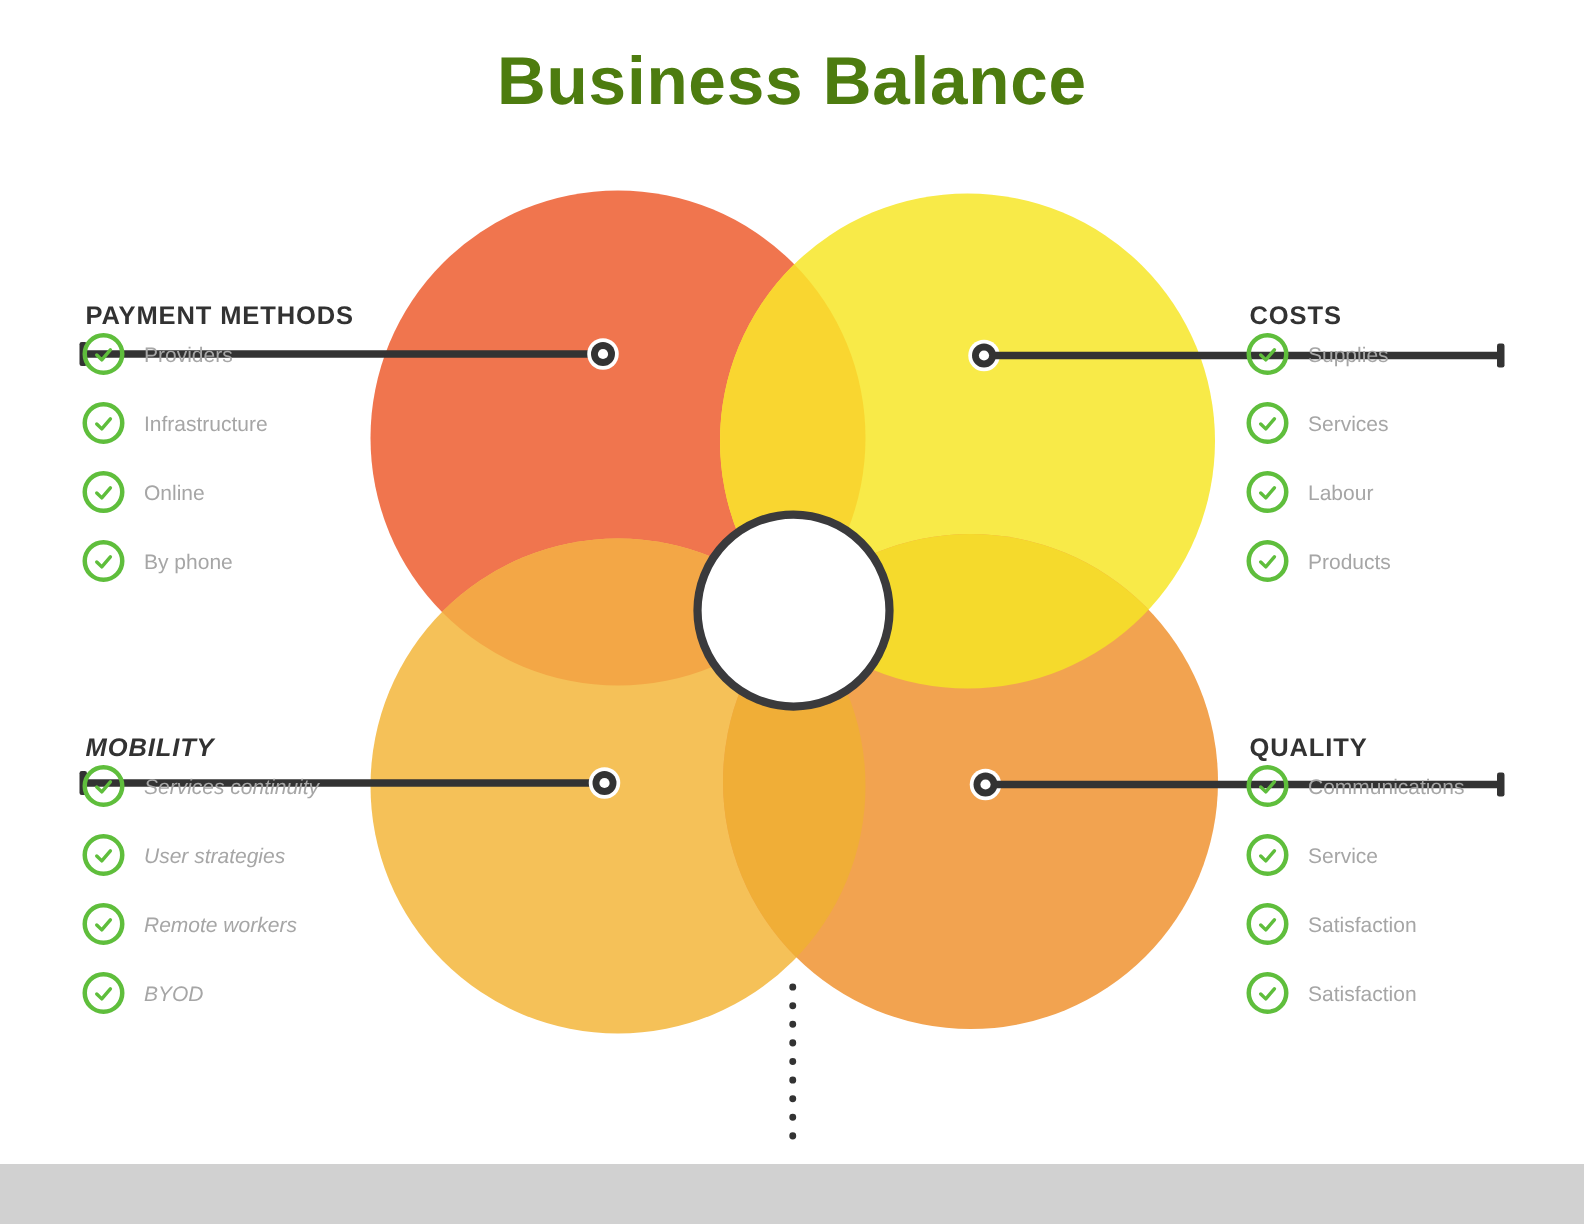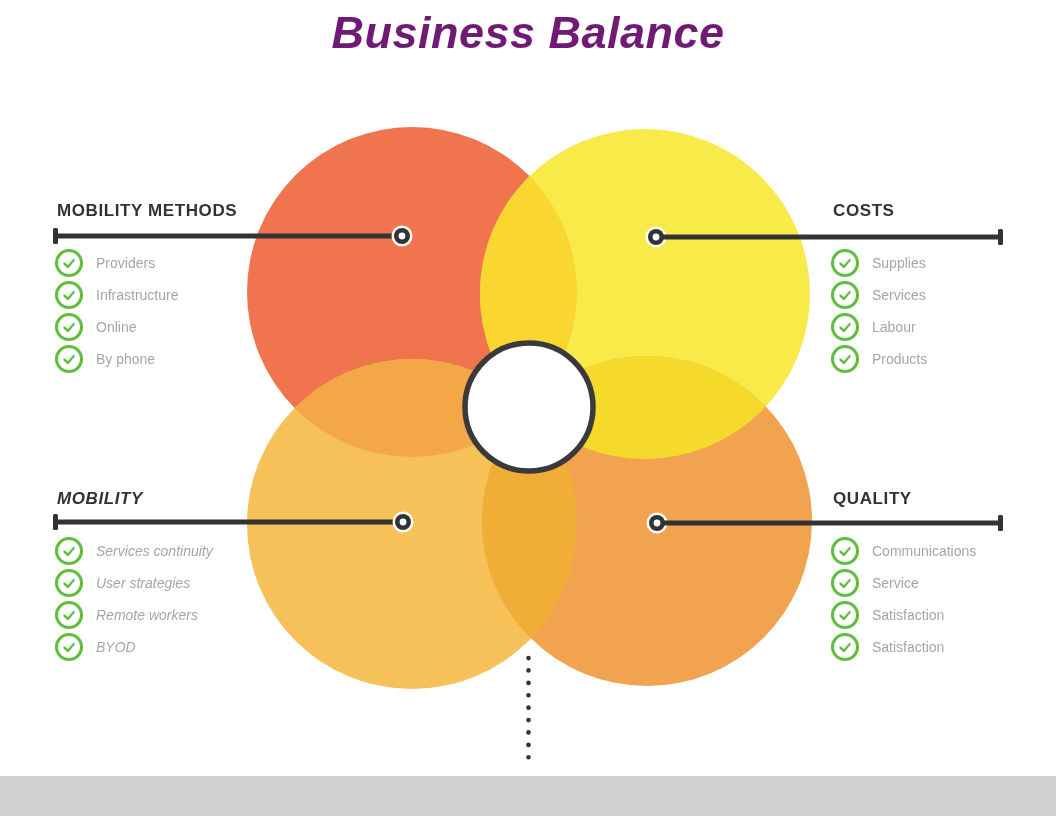--- a/index.html
+++ b/index.html
@@ -6,26 +6,25 @@
   html,body { width:1056px; height:816px; }
   body {
     font-family:"Liberation Sans", sans-serif;
     background:#ffffff;
     position:relative;
     overflow:hidden;
   }
   .stage { position:absolute; inset:0; }
   .header-area { position:absolute; top:0; left:0; width:100%; text-align:center; z-index:3; }
   .page-title {
-    margin-top:7px;
+    margin-top:28px;
     font-size:45px;
     font-weight:800;
     letter-spacing:0.5px;
-    color:#701a75;
-    font-style:italic;
+    color:#4d7c0f;
   }
   .page-subtitle {
     margin-top:9px;
     font-size:15.5px;
     color:#ADADAD;
     font-weight:400;
   }
   svg.venn { position:absolute; top:0; left:0; z-index:1; }
   .section { position:absolute; width:330px; z-index:2; }
   .section.tl { left:55px; top:200px; }
@@ -33,21 +32,21 @@
   .section.bl { left:55px; top:488px;font-style:italic; }
   .section.br { left:831px; top:488px; }
   .section-title {
     font-size:17px;
     font-weight:800;
     letter-spacing:0.6px;
     color:#323232;
     margin-left:2px;
     line-height:22px;
   }
-  .rows { margin-top:27px; display:flex; flex-direction:column; gap:4px; }
+  .rows { display:flex; flex-direction:column; gap:18px; }
   .row { display:flex; align-items:center; gap:13px; height:28px; }
   .check {
     width:28px; height:28px; flex:0 0 28px;
     border:3px solid #5FBE3C;
     border-radius:50%;
     display:inline-flex; align-items:center; justify-content:center;
   }
   .check svg { width:18px; height:18px; display:block; }
   .label { font-size:14px; color:#A6A6A6; white-space:nowrap; }
   .footer-bar {
@@ -126,21 +125,21 @@
       <circle cx="657" cy="523" r="8" fill="#333333"></circle>
       <circle cx="657" cy="523" r="3.4" fill="#ffffff"></circle>
     </g>
     <line x1="661" y1="523" x2="1001" y2="523" stroke-width="5" stroke="#333333"></line>
     <rect x="998" y="515" width="5" height="16" rx="1.5" fill="#333333"></rect>
 
     <line x1="528.5" y1="658" x2="528.5" y2="768.5" stroke-width="4.6" stroke-linecap="round" stroke-dasharray="0.1 12.3" stroke="#333333"></line>
   </svg>
 
   <div class="section tl">
-    <div class="section-title">MOBILITY METHODS</div>
+    <div class="section-title">PAYMENT METHODS</div>
     <div class="rows">
         <div class="row">
           <span class="check" style="border-color: rgb(95, 190, 60);">
             <svg viewBox="0 0 22 22">
               <path d="M5.5 11.8 L9.6 15.8 L16.6 7.6" fill="none" stroke="#5FBE3C" stroke-width="2.8" stroke-linecap="round" stroke-linejoin="round"></path>
             </svg>
           </span>
           <span class="label">Providers</span>
         </div>
         <div class="row">

